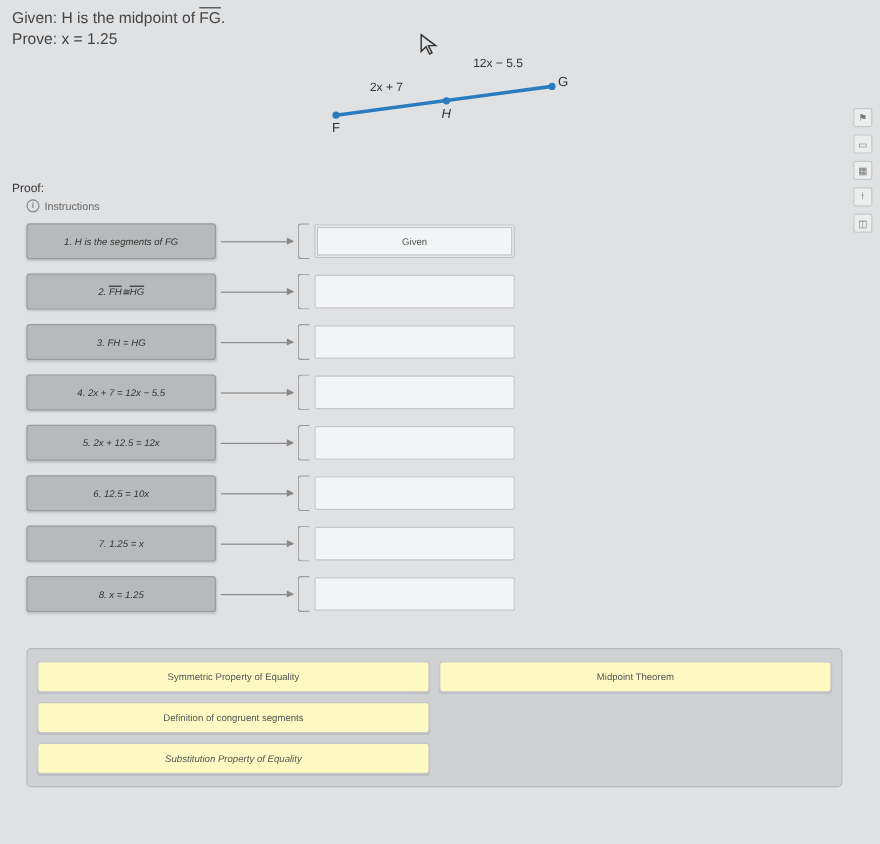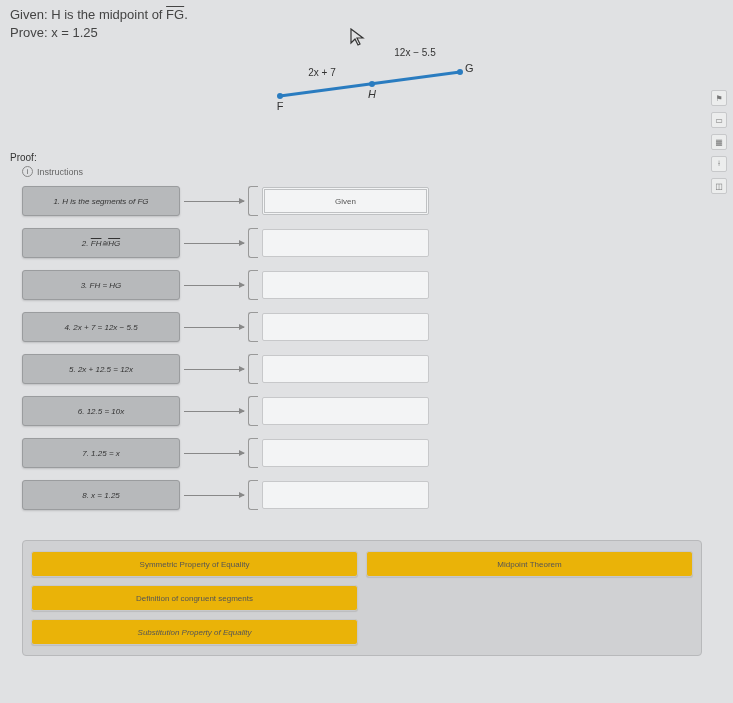--- a/index.html
+++ b/index.html
@@ -90,21 +90,21 @@
       border-radius: 4px;
       padding: 10px 8px;
     }
     .bank-grid {
       display: grid;
       grid-template-columns: 1fr 1fr;
       gap: 8px;
     }
     .bank-item {
       height: 26px;
-      background: #eab308;
+      background: #fef9c3;
       border: 1px solid #c7c8ca;
       border-radius: 3px;
       display:flex; align-items:center; justify-content:center;
       font-size: 8px; color:#555;
       box-shadow: 0 1px 1px rgba(0,0,0,0.1);
     }
     .bank-item.full { grid-column: 1 / 2; font-style: italic; }
     .side-toolbar {
       position: absolute;
       right: 2px; top: 90px;

